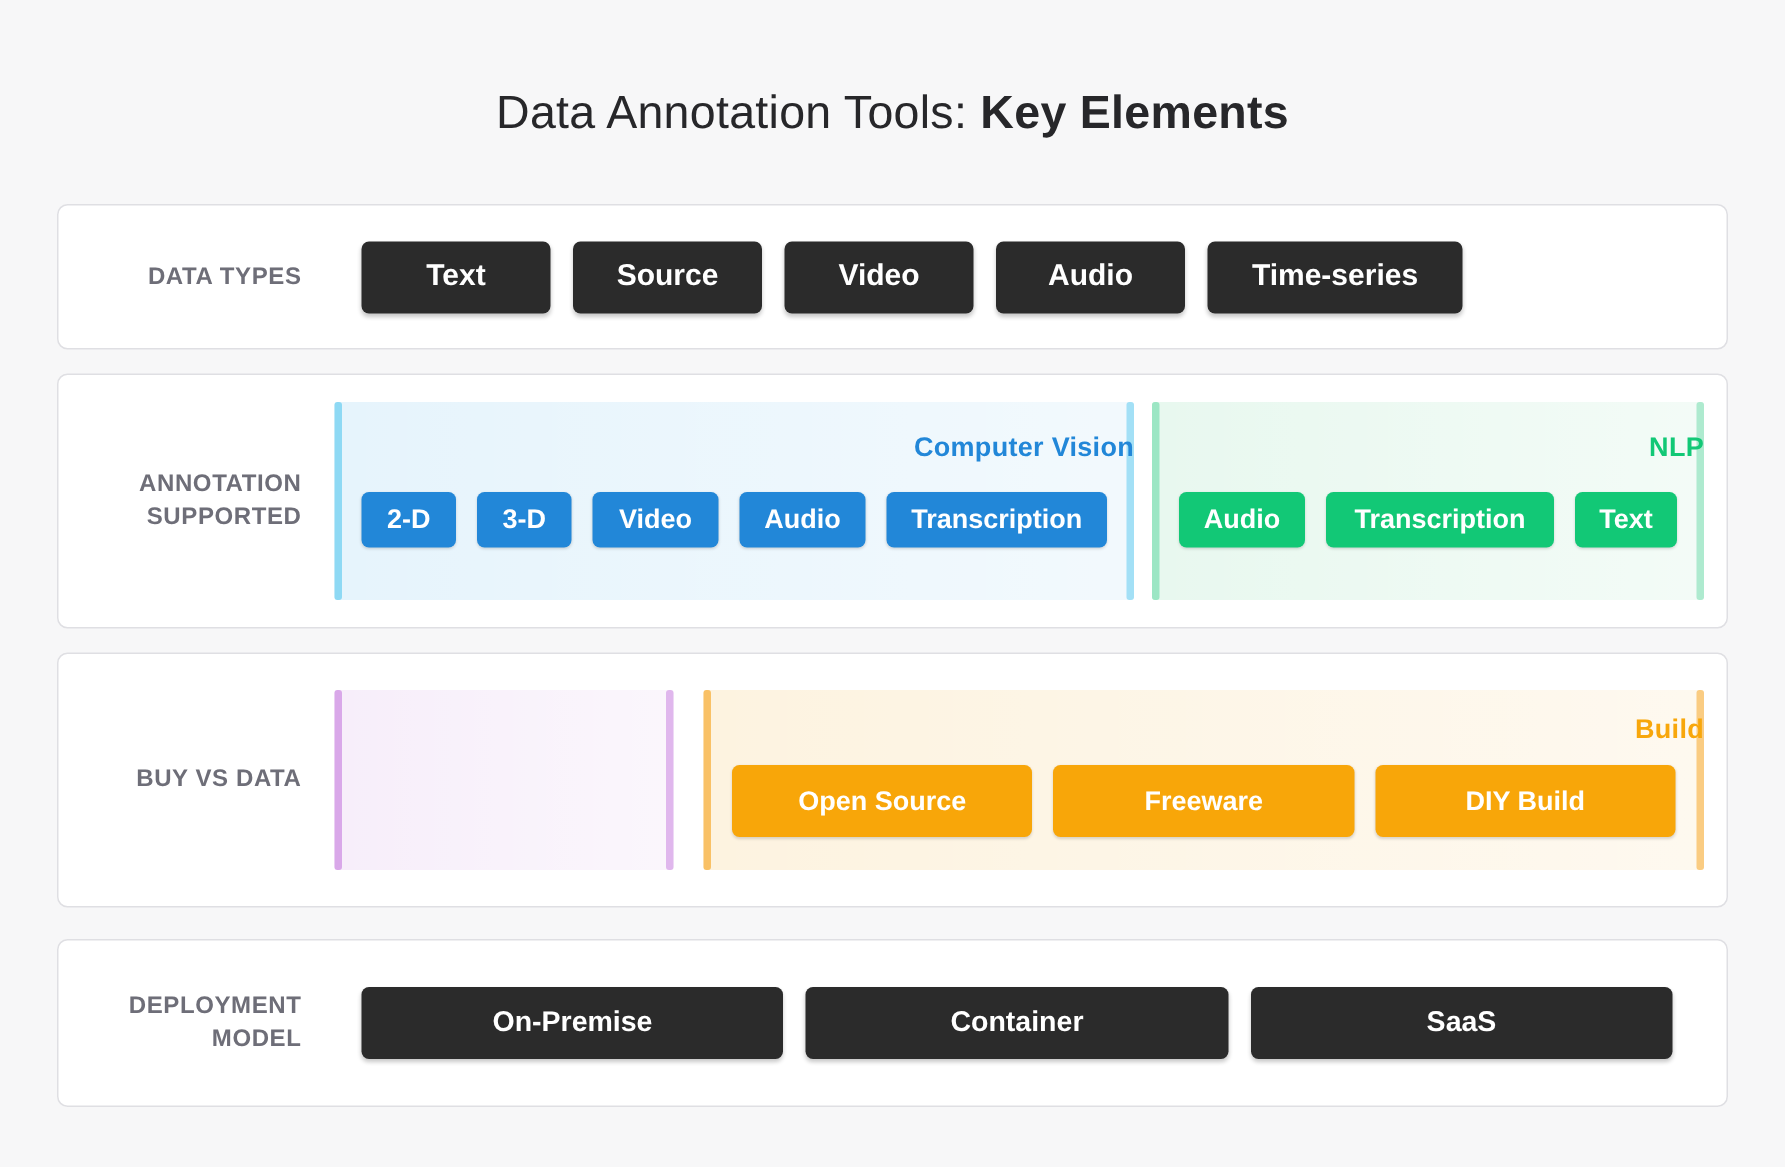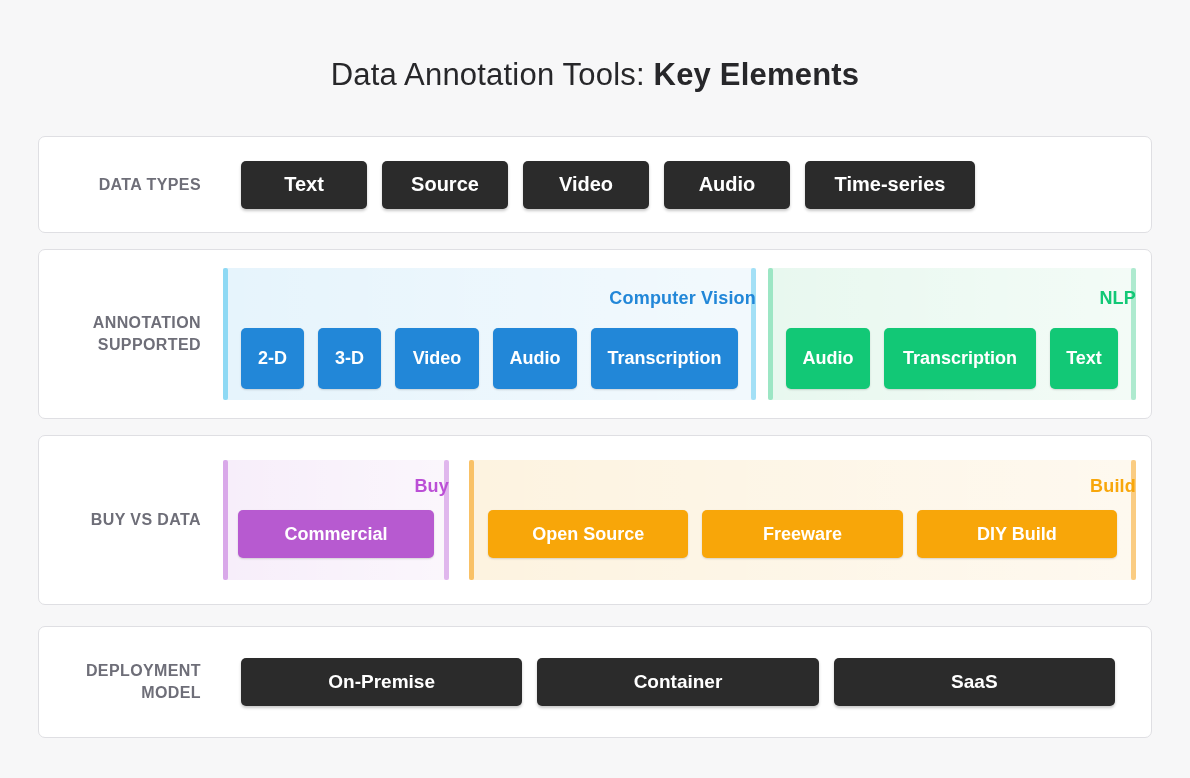--- a/index.html
+++ b/index.html
@@ -39,21 +39,21 @@
   
   .sections{display:flex;flex:1;margin-left:22px;margin-right:15px;align-items:center;}
   .card-2 .sections{gap:12px;} .card-3 .sections{gap:20px;}
   .section{position:relative;border-radius:2px;}
   .section::before{content:"";position:absolute;inset:0;
                    background:linear-gradient(90deg,rgba(255,255,255,0),rgba(255,255,255,.5));}
   .bar{position:absolute;top:0;bottom:0;width:5px;border-radius:2px;}
   .bar-left{left:0;} .bar-right{right:0;opacity:.8;}
   .section-title{position:relative;text-align:right;font-weight:700;font-size:18px;letter-spacing:.2px;}
   .section-chips{position:relative;display:flex;gap:14px;padding:0 18px;}
-  .chip{height:61px;border-radius:5px;color:#fff;font-weight:700;font-size:18px;
+  .chip{height:37px;border-radius:5px;color:#fff;font-weight:700;font-size:18px;
         display:flex;align-items:center;justify-content:center;box-shadow:0 1px 2px rgba(0,0,0,.15);}
 
   .card-2 .section{height:132px;padding-top:20px;}
   .card-2 .section-chips{margin-top:19px;}
   .section-cv{width:533px;background:var(--cv_bg);}
   .section-cv .bar{background:var(--cv_bar);}
   .section-cv .section-title{color:var(--cv_title);}
   .section-cv .chip{background:var(--blue);}
   .section-cv .section-chips>div:nth-child(1),
   .section-cv .section-chips>div:nth-child(2){width:63px;}
@@ -131,24 +131,20 @@
       </div>
     </div>
   </div>
 
   <div class="card card-3">
     <div class="row-label">BUY VS DATA</div>
     <div class="sections">
       <div class="section section-buy">
         <div class="bar bar-left"></div>
         <div class="bar bar-right"></div>
-        <div class="section-title">Buy</div>
-        <div class="section-chips">
-          <div class="chip">Commercial</div>
-        </div>
       </div>
       <div class="section section-build">
         <div class="bar bar-left"></div>
         <div class="bar bar-right"></div>
         <div class="section-title">Build</div>
         <div class="section-chips">
           <div class="chip">Open Source</div>
           <div class="chip">Freeware</div>
           <div class="chip">DIY Build</div>
         </div>

